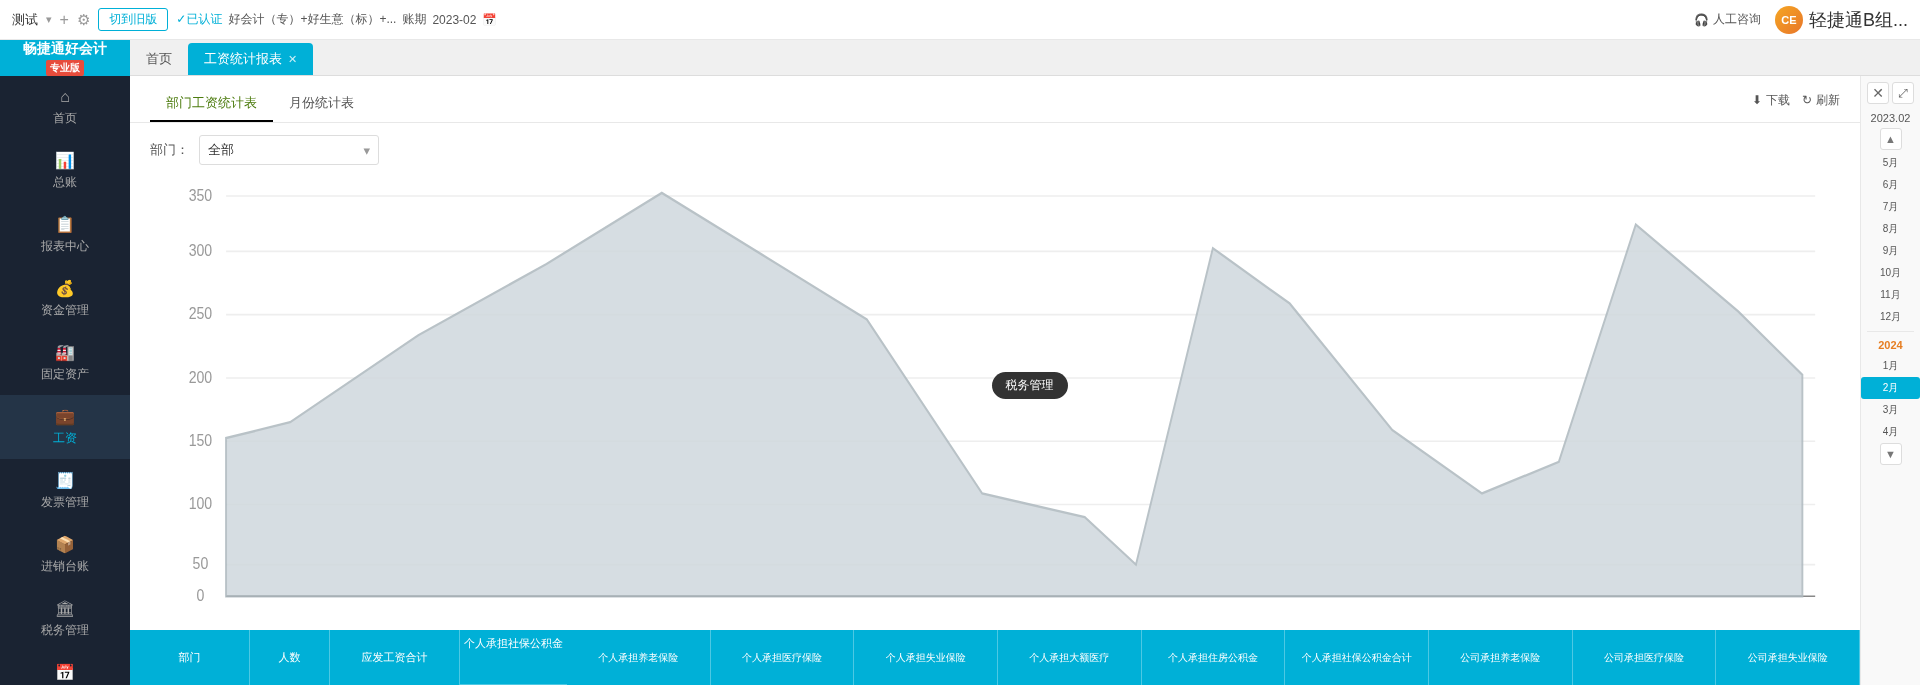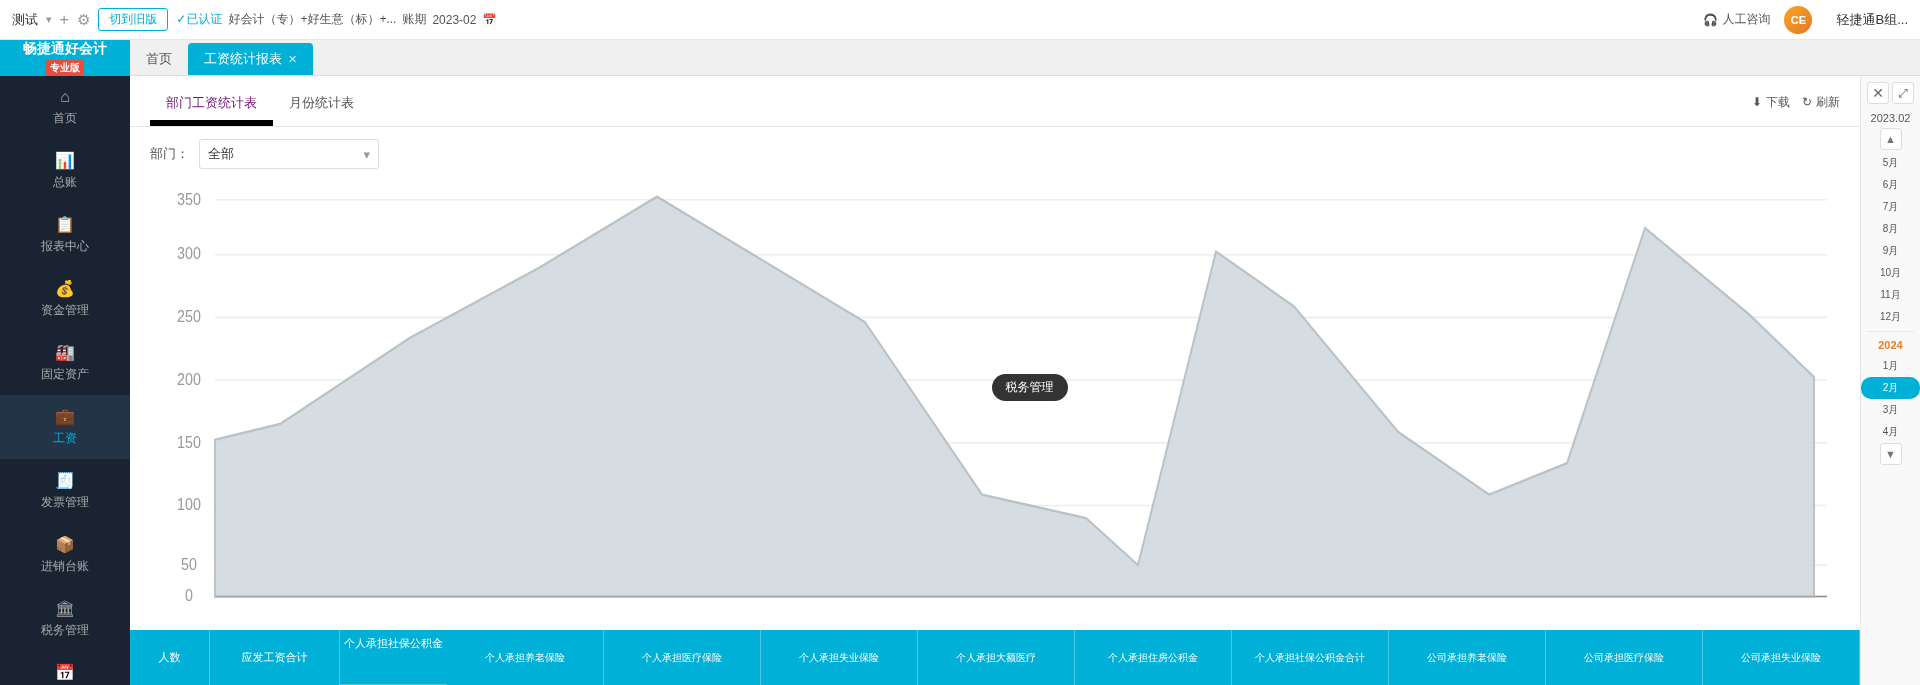--- a/index.html
+++ b/index.html
@@ -68,21 +68,21 @@
       height: 28px;
       border-radius: 50%;
       background: linear-gradient(135deg, #f5a623, #e8762a);
       display: flex;
       align-items: center;
       justify-content: center;
       color: #fff;
       font-size: 11px;
       font-weight: bold;
     }
-    .user-name { font-size: 13px; color: #333; }
+    .user-name { font-size: 18px; color: #333; }
 
     
     .main-layout {
       display: flex;
       flex: 1;
       overflow: hidden;
     }
 
     
     .sidebar {
@@ -175,22 +175,22 @@
     }
     .sub-tabs { display: flex; gap: 0; }
     .sub-tab {
       padding: 8px 16px;
       font-size: 13px;
       color: #555;
       cursor: pointer;
       border-bottom: 2px solid transparent;
     }
     .sub-tab.active {
-      color: #701a75;
-      border-bottom: 6px solid #000000;
+      color: #4d7c0f;
+      border-bottom: 2px solid #000000;
     }
     .sub-tab-actions {
       display: flex;
       align-items: center;
       gap: 12px;
       padding-bottom: 8px;
     }
     .action-btn {
       display: flex;
       align-items: center;
@@ -219,21 +219,21 @@
       background: #fff;
       display: flex;
       align-items: center;
       justify-content: space-between;
       cursor: pointer;
     }
 
     
     .chart-area {
       flex: 1;
-      padding: 0 20px 10px;
+      padding: 0 32px 10px;
       position: relative;
       overflow: hidden;
     }
 
     
     .chart-svg { width: 100%; height: 100%; }
 
     
     .tooltip {
       position: absolute;
@@ -338,21 +338,21 @@
       font-size: 10px;
       text-align: center;
       width: 100%;
       display: flex;
       align-items: center;
       justify-content: center;
     }
     .panel-month.active {
       background: #00b0d7;
       color: #fff;
-      border-radius: 10px;
+      border-radius: 3px;
       text-align: center;
     }
     .panel-month.year-marker {
       color: #f39c12;
       font-weight: bold;
     }
     .panel-divider { width: 80%; height: 1px; background: #e8e8e8; margin: 3px 0; }
 
     .close-panel-btn {
       width: 22px; height: 22px;
@@ -399,21 +399,21 @@
       <span class="tag-period">账期</span>
       <span class="tag-period">2023-02</span>
       <span style="color:#00b0d7;cursor:pointer;">📅</span>
     </div>
   </div>
   <div class="top-header-right">
     <div class="user-service">
       <span>🎧</span>
       <span>人工咨询</span>
     </div>
-    <div style="display:flex;align-items:center;gap:24px;">
+    <div style="display:flex;align-items:center;gap:6px;">
       <div class="user-avatar">
         <span>CE</span>
       </div>
       <span class="user-name">轻捷通B组...</span>
     </div>
   </div>
 </div>
 
 <div class="main-layout">
 
@@ -555,20 +555,23 @@
                 L1280,265
                 Z
               " fill="#d0d8dd" stroke="#adb8be" stroke-width="1.5" opacity="0.85"></path>
             </svg>
 
             
             <div class="tooltip" style="position:absolute;top:43%;left:52%;transform:translateX(-50%);">税务管理</div>
           </div>
 
           <div class="table-header">
+            <div class="table-col" style="width:120px;min-width:120px;">
+              <span>部门</span>
+            </div>
             <div class="table-col" style="width:80px;min-width:80px;">
               <span>人数</span>
             </div>
             <div class="table-col" style="width:130px;min-width:130px;">
               <span>应发工资合计</span>
             </div>
             <div class="table-col-group" style="flex:1;min-width:0;">
               <div class="group-title">个人承担社保公积金</div>
               <div class="group-cols">
                 <div class="group-col" style="flex:1;">

